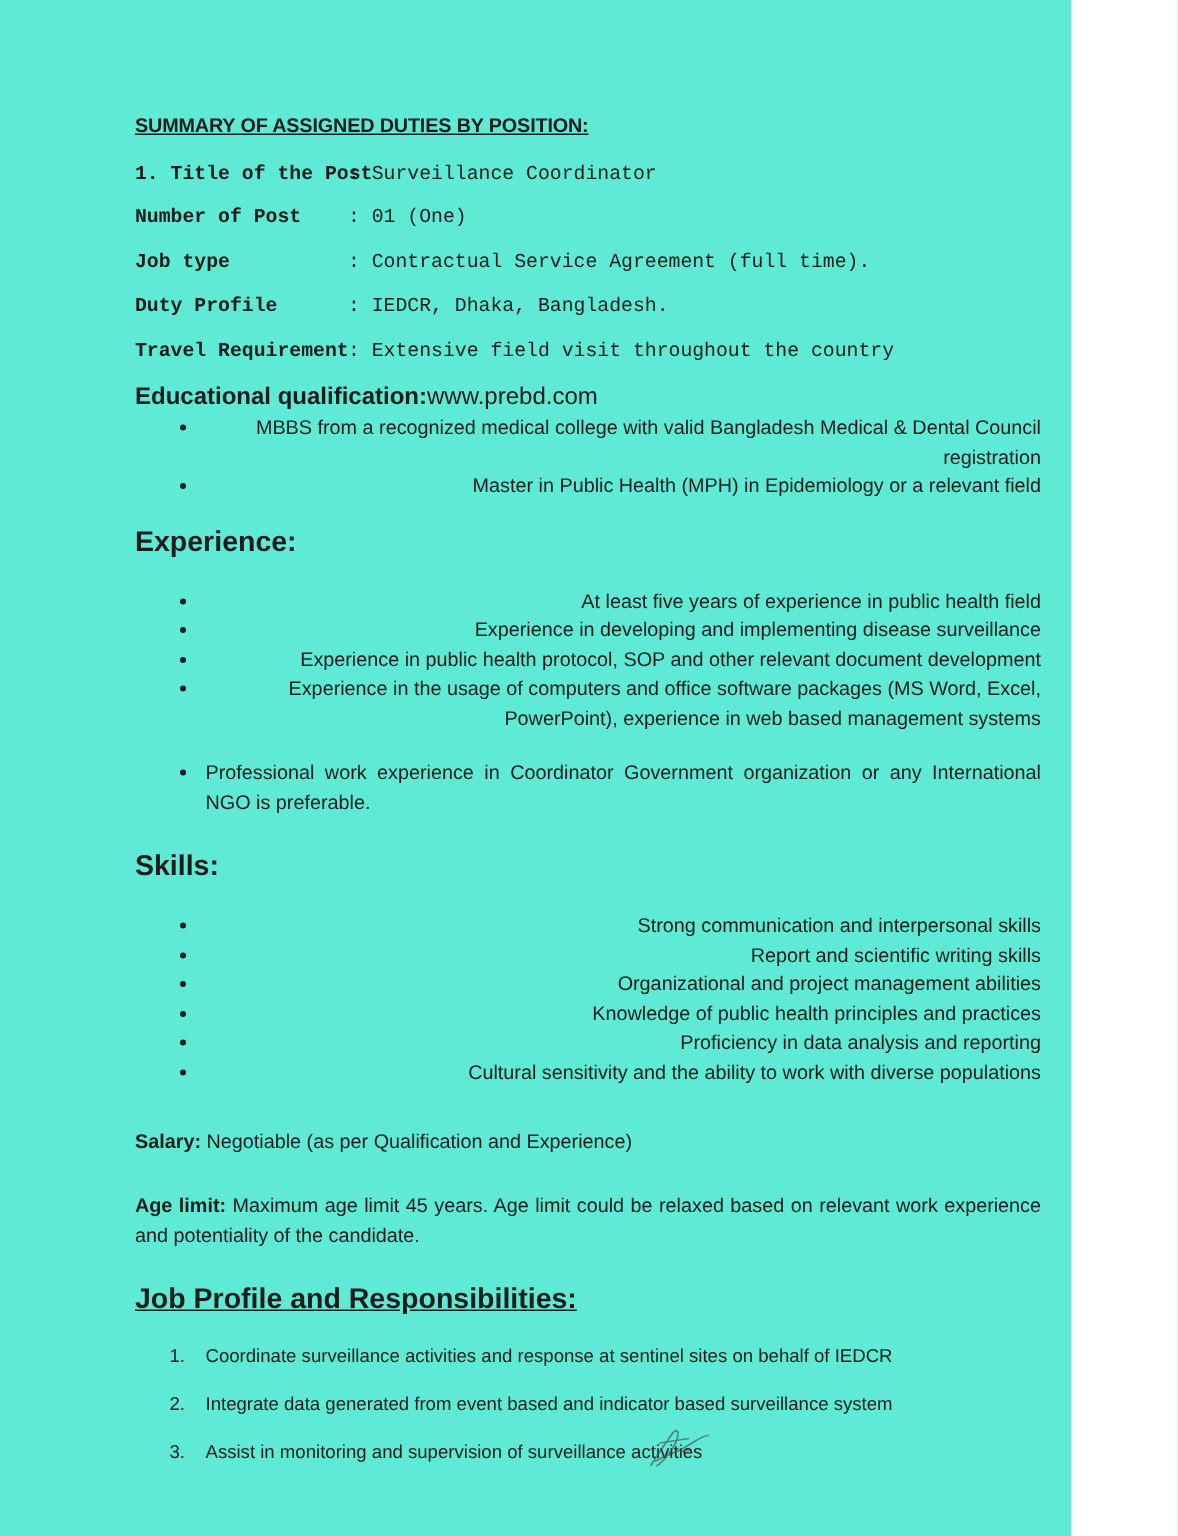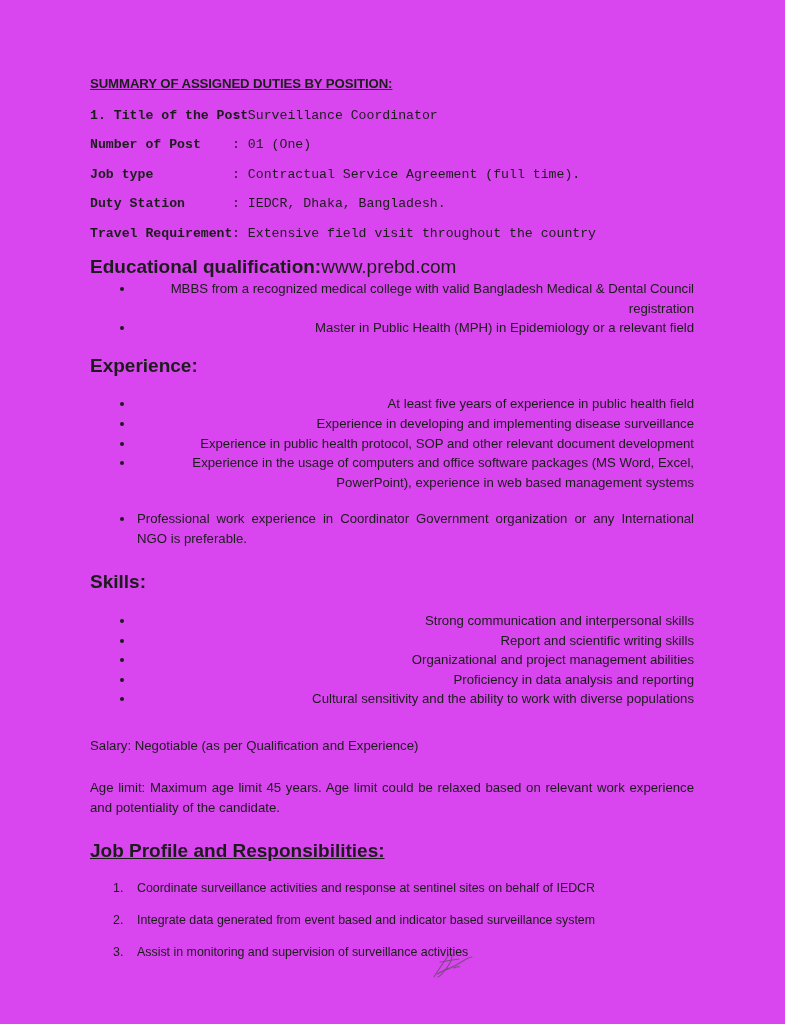--- a/index.html
+++ b/index.html
@@ -13,23 +13,23 @@
     height: 1024px;
     position: relative;
     font-family: "Liberation Sans", "DejaVu Sans", sans-serif;
     color: #1c1c1c;
     overflow: hidden;
   }
 
   .page {
     position: absolute;
     left: 0; top: 0;
-    width: 785px;
+    width: 714px;
     height: 1024px;
-    background: #d946ef;
+    background: #5eead4;
   }
 
   .content {
     position: absolute;
     left: 90px;
     top: 76px;
     width: 604px;
   }
 
   
@@ -67,21 +67,21 @@
     flex: 0 0 142px;
     white-space: nowrap;
   }
   .field-value {
     font-weight: normal;
     white-space: nowrap;
   }
 
   
   .inline-head {
-    font-size: 19px;
+    font-size: 16px;
     line-height: 1.25;
     margin: 0;
   }
   .inline-head .bold { font-weight: bold; }
   .inline-head .plain { font-weight: normal; }
 
   
   ul.bullets {
     list-style: none;
     margin: 0;
@@ -137,21 +137,21 @@
   
   .para {
     font-size: 13.2px;
     line-height: 1.48;
     margin: 0;
   }
   .para.justified {
     text-align: justify;
     text-justify: inter-word;
   }
-  .para .bold { font-weight: normal; }
+  .para .bold { font-weight: bold; }
   .gap-md  { height: 17px; }
   .gap-lg  { height: 23px; }
   .gap-xl  { height: 27px; }
 
   
   .signature {
     position: absolute;
     left: 424px;
     top: 950px;
     width: 56px;
@@ -175,21 +175,21 @@
       </div>
       <div class="field-row">
         <span class="field-label">Number of Post</span>
         <span class="field-value">: 01 (One)</span>
       </div>
       <div class="field-row">
         <span class="field-label">Job type</span>
         <span class="field-value">: Contractual Service Agreement (full time).</span>
       </div>
       <div class="field-row">
-        <span class="field-label">Duty Station</span>
+        <span class="field-label">Duty Profile</span>
         <span class="field-value">: IEDCR, Dhaka, Bangladesh.</span>
       </div>
       <div class="field-row">
         <span class="field-label">Travel Requirement</span>
         <span class="field-value">:  Extensive field visit throughout the country</span>
       </div>
     </div>
 
     <div class="inline-head">
       <span class="bold">Educational qualification:</span><span class="plain">www.prebd.com</span>
@@ -217,20 +217,21 @@
     <div class="gap-lg"></div>
 
     <div class="section-head">Skills:</div>
 
     <div class="gap-md"></div>
 
     <ul class="bullets">
       <li>Strong communication and interpersonal skills</li>
       <li>Report and scientific writing skills</li>
       <li>Organizational and project management abilities</li>
+      <li>Knowledge of public health principles and practices</li>
       <li>Proficiency in data analysis and reporting</li>
       <li>Cultural sensitivity and the ability to work with diverse populations</li>
     </ul>
 
     <div class="gap-xl"></div>
 
     <div class="para">
       <span class="bold">Salary:</span><span>  Negotiable (as per Qualification and Experience)</span>
     </div>
 

